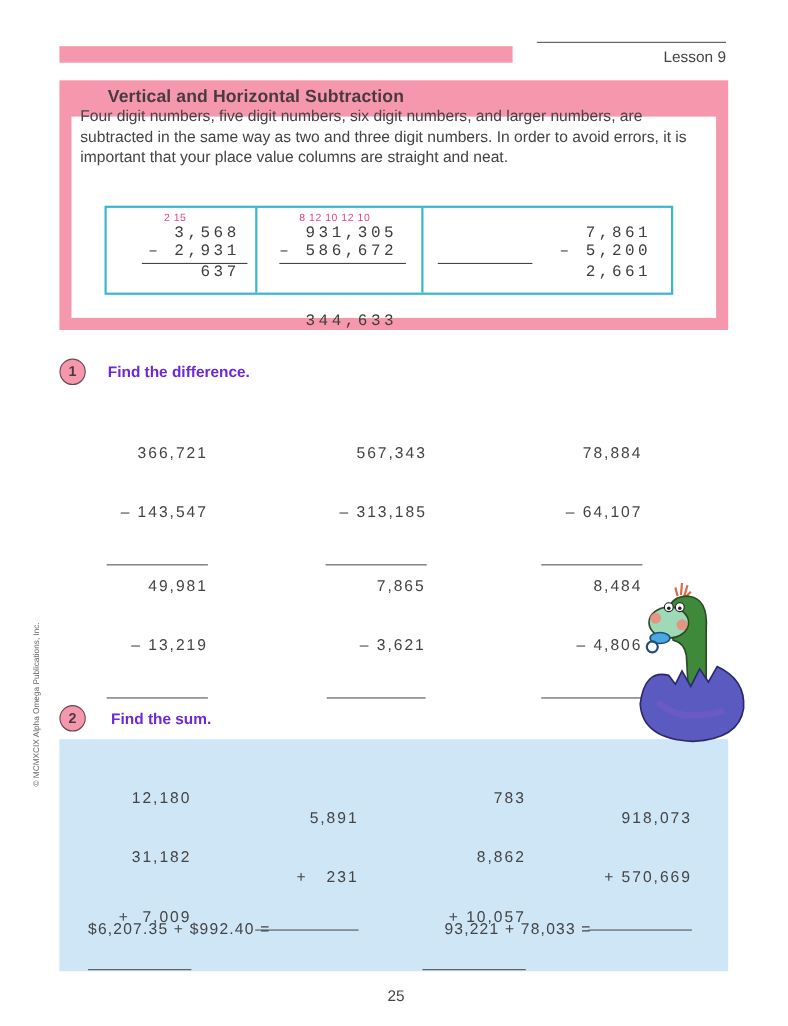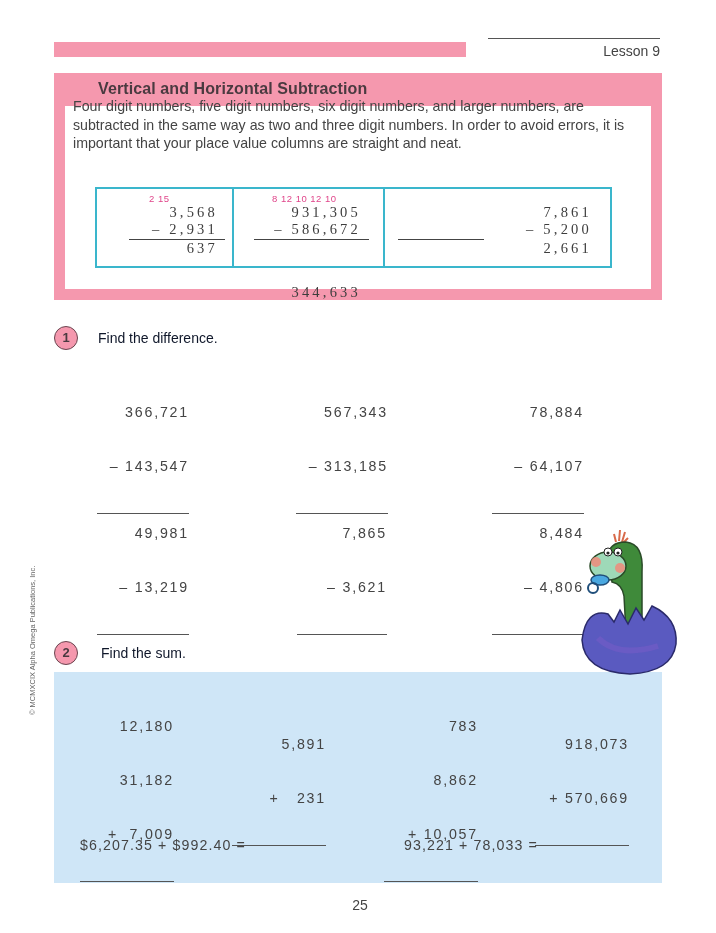--- a/index.html
+++ b/index.html
@@ -13,28 +13,28 @@
   .lesson-label { left: 560px; top: 43px; width: 100px; text-align: right; font-size: 14px; color: #444; }
 
   .pink-box { left: 54px; top: 73px; width: 608px; height: 227px; background: #f598ae; }
   .pink-title { left: 98px; top: 80px; font-size: 16px; font-weight: bold; color: #4a3a40; letter-spacing: 0.1px; }
   .white-inner { left: 65px; top: 106px; width: 586px; height: 183px; background: #ffffff; }
   .intro { left: 73px; top: 97px; width: 570px; font-size: 14.2px; line-height: 18.5px; color: #444; }
 
   .ex-table { left: 95px; top: 187px; width: 517px; height: 81px; border: 2.5px solid #3ab6cc; box-sizing: border-box; display: flex; }
   .ex-cell { position: relative; border-right: 2.5px solid #3ab6cc; box-sizing: border-box; height: 100%; }
   .ex-cell:last-child { border-right: none; }
-  .mono { font-family: Liberation Serif, serif; letter-spacing: 3.2px; font-size: 14.5px; color: #3d3d3d; }
+  .mono { font-family: Liberation Mono, monospace; letter-spacing: 3.2px; font-size: 14.5px; color: #3d3d3d; }
   .carry { position: absolute; font-size: 9.5px; color: #e0458a; letter-spacing: 0.5px; font-family: "Liberation Sans", sans-serif; }
   .ex-line { position: absolute; height: 1px; background: #444; }
   .r { position: absolute; text-align: right; white-space: pre; }
 
   .num-badge { width: 24px; height: 24px; border-radius: 50%; background: #f598ae; border: 1.5px solid #6a4650; box-sizing: border-box;
     font-size: 13px; font-weight: bold; color: #4a3a40; text-align: center; line-height: 21px; }
-  .inst { font-size: 14px; font-weight: normal; color: #0f172a; }
+  .inst { font-size: 14px; font-weight: bold; color: #6d28d9; }
 
   .prob { position: absolute; font-size: 14.2px; letter-spacing: 1.8px; color: #444; text-align: right; white-space: pre; line-height: 18px; }
   .prob .line { height: 1px; background: #555; margin-top: 2px; }
 
   .blue-box { left: 54px; top: 672px; width: 608px; height: 211px; background: #cfe6f7; }
   .horiz { font-size: 14.2px; letter-spacing: 1.1px; color: #444; white-space: pre; }
   .page-num { left: 340px; top: 897px; width: 40px; text-align: center; font-size: 14px; color: #444; }
   .copyright { left: 26px; top: 630px; transform-origin: 0 0; transform: rotate(-90deg) translate(-80px, -6px); font-size: 7.5px; color: #666; white-space: nowrap; }
 </style>
 </head>

